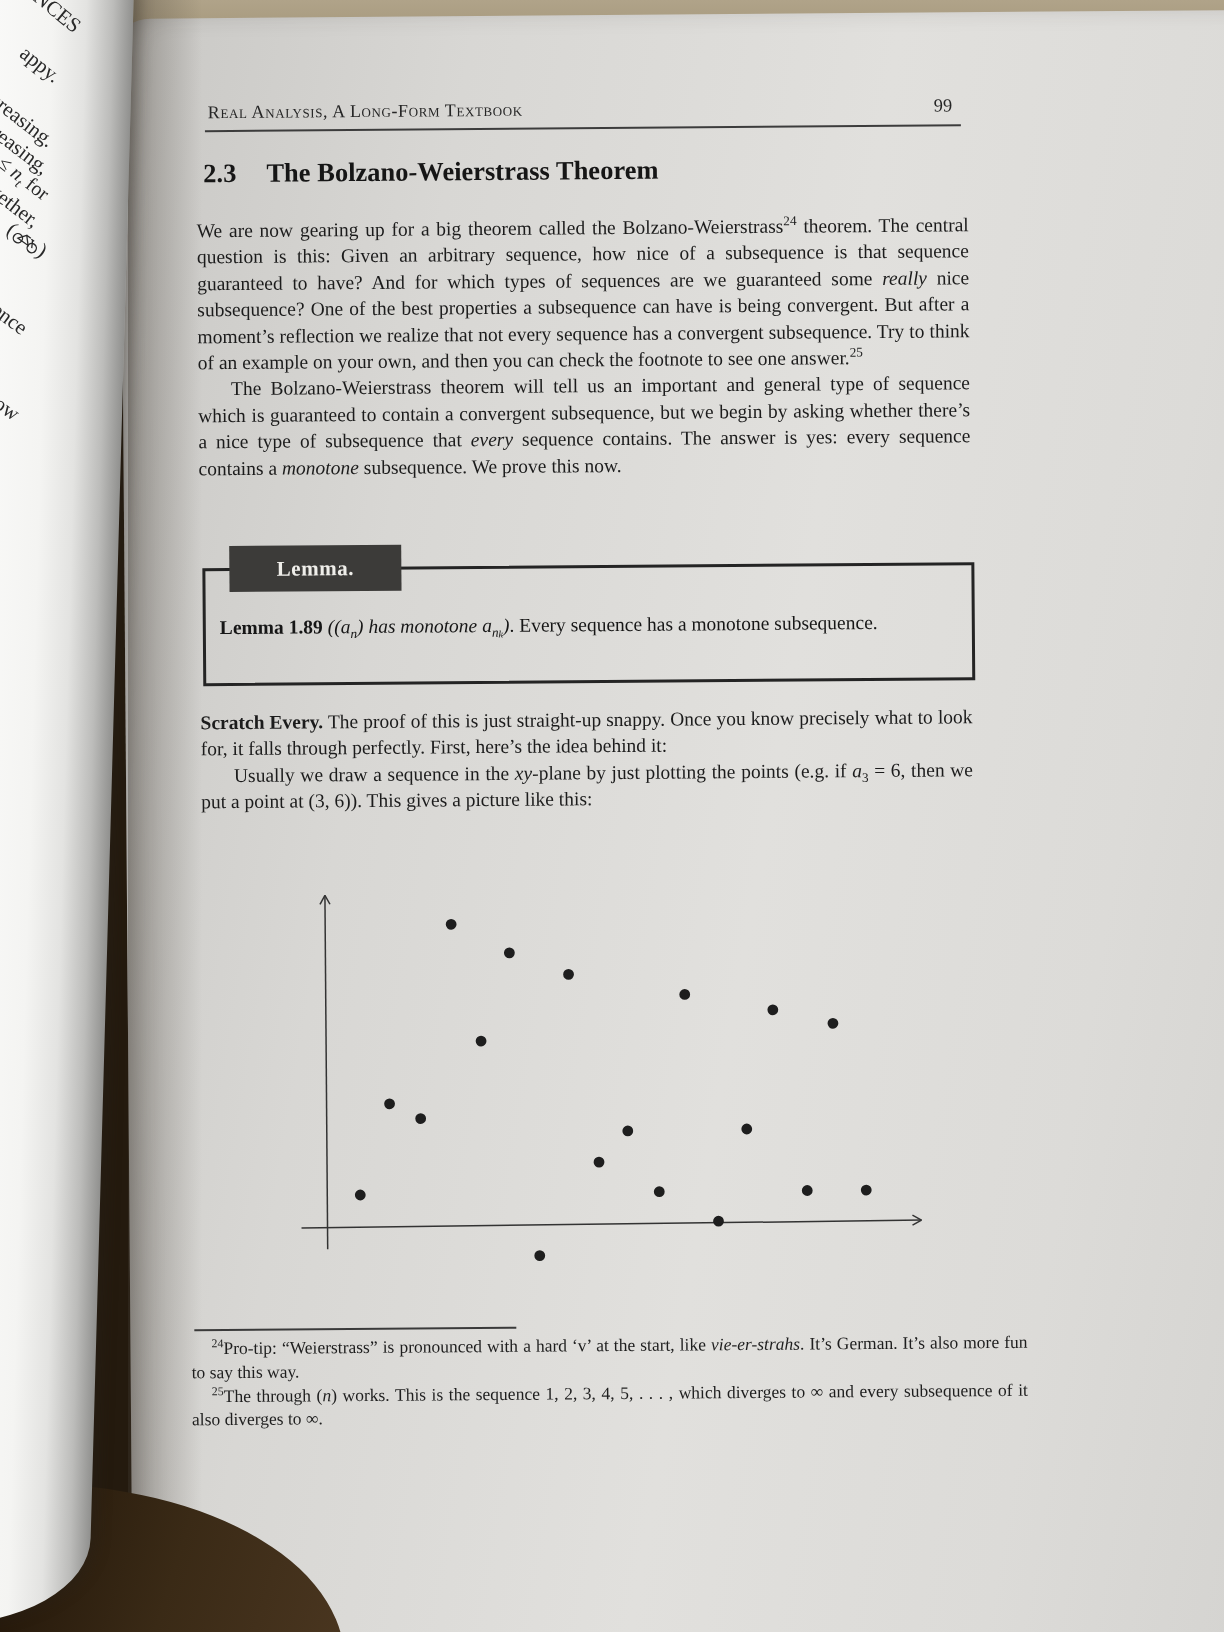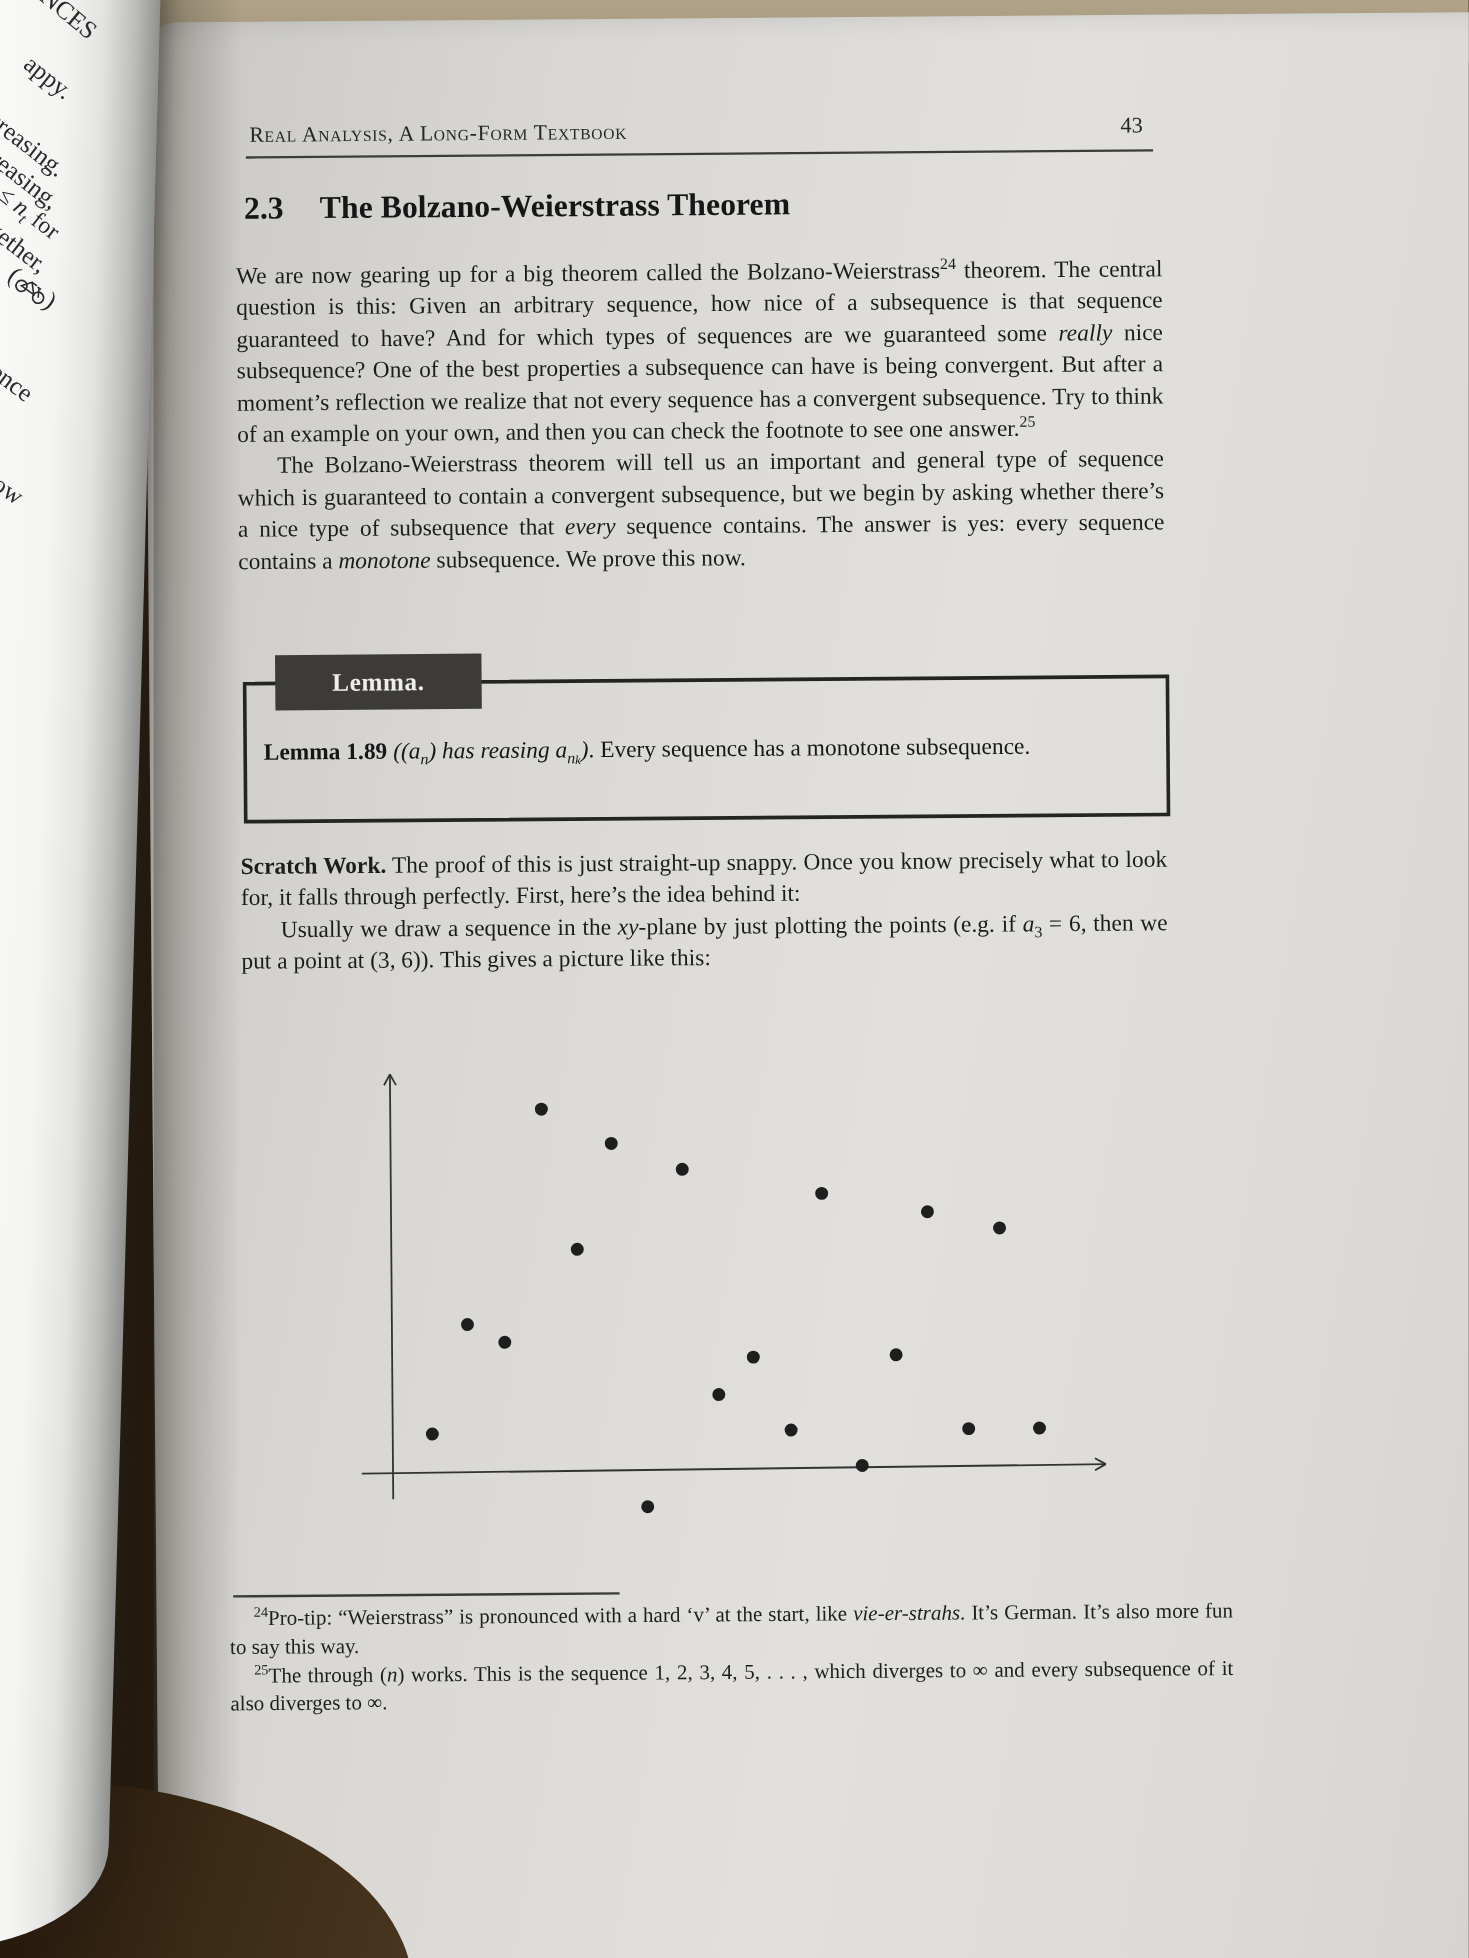--- a/index.html
+++ b/index.html
@@ -92,39 +92,39 @@
 <div class="photo">
 
   <div class="table-top"></div>
   <div class="table-corner-tl"></div>
   <div class="table-bottom-left"></div>
 
   <div class="main-page">
     <div class="content">
 
       <div class="running-head">Real Analysis, A Long-Form Textbook</div>
-      <div class="page-number">43</div>
+      <div class="page-number">99</div>
       <div class="head-rule"></div>
 
       <div class="section-head">
         <span class="num">2.3</span><span>The Bolzano-Weierstrass Theorem</span>
       </div>
 
       <div class="body-text">
         <p><span class="s-r">We are now gearing up for a big theorem called the Bolzano-Weierstrass</span><span class="s-sup">24</span><span class="s-r"> theorem. The central question is this: Given an arbitrary sequence, how nice of a subsequence is that sequence guaranteed to have?  And for which types of sequences are we guaranteed some </span><span class="s-i">really</span><span class="s-r"> nice subsequence? One of the best properties a subsequence can have is being convergent.  But after a moment’s reflection we realize that not every sequence has a convergent subsequence.  Try to think of an example on your own, and then you can check the footnote to see one answer.</span><span class="s-sup">25</span></p>
         <p class="indent"><span class="s-r">The Bolzano-Weierstrass theorem will tell us an important and general type of sequence which is guaranteed to contain a convergent subsequence, but we begin by asking whether there’s a nice type of subsequence that </span><span class="s-i">every</span><span class="s-r"> sequence contains.  The answer is yes: every sequence contains a </span><span class="s-i">monotone</span><span class="s-r"> subsequence.  We prove this now.</span></p>
       </div>
 
       <div class="lemma-box">
         <div class="lemma-label">Lemma.</div>
-        <div class="lemma-body"><span class="s-b">Lemma 1.89 </span><span class="s-i">((</span><span class="s-i">a</span><span class="s-isub">n</span><span class="s-i">) has reasing </span><span class="s-i">a</span><span class="s-isub">n</span><span class="s-isub2">k</span><span class="s-i">)</span><span class="s-r">. Every sequence has a monotone subsequence.</span></div>
+        <div class="lemma-body"><span class="s-b">Lemma 1.89 </span><span class="s-i">((</span><span class="s-i">a</span><span class="s-isub">n</span><span class="s-i">) has monotone </span><span class="s-i">a</span><span class="s-isub">n</span><span class="s-isub2">k</span><span class="s-i">)</span><span class="s-r">. Every sequence has a monotone subsequence.</span></div>
       </div>
 
       <div class="text-block2">
-        <p><span class="s-b">Scratch Work.</span><span class="s-r"> The proof of this is just straight-up snappy.  Once you know precisely what to look for, it falls through perfectly.  First, here’s the idea behind it:</span></p>
+        <p><span class="s-b">Scratch Every.</span><span class="s-r"> The proof of this is just straight-up snappy.  Once you know precisely what to look for, it falls through perfectly.  First, here’s the idea behind it:</span></p>
         <p class="indent"><span class="s-r">Usually we draw a sequence in the </span><span class="s-i">xy</span><span class="s-r">-plane by just plotting the points (e.g. if </span><span class="s-i">a</span><span class="s-sub">3</span><span class="s-r"> = 6, then we put a point at (3, 6)).  This gives a picture like this:</span></p>
       </div>
 
       <svg class="figure" id="seq-svg" viewBox="0 0 660 432">
           <line x1="46" y1="53" x2="46" y2="407" stroke="#333" stroke-width="1.5"></line>
           <line x1="46" y1="53" x2="41" y2="62" stroke="#333" stroke-width="1.5"></line>
           <line x1="46" y1="53" x2="51" y2="62" stroke="#333" stroke-width="1.5"></line>
           <line x1="20" y1="385.5" x2="640" y2="382.5" stroke="#333" stroke-width="1.5"></line>
           <line x1="640" y1="382.5" x2="631" y2="377.5" stroke="#333" stroke-width="1.5"></line>
           <line x1="640" y1="382.5" x2="631" y2="387.5" stroke="#333" stroke-width="1.5"></line>

